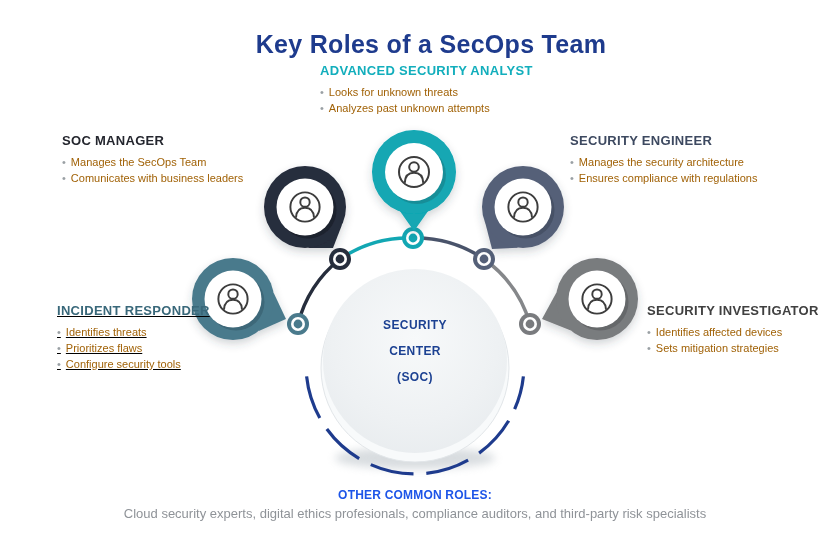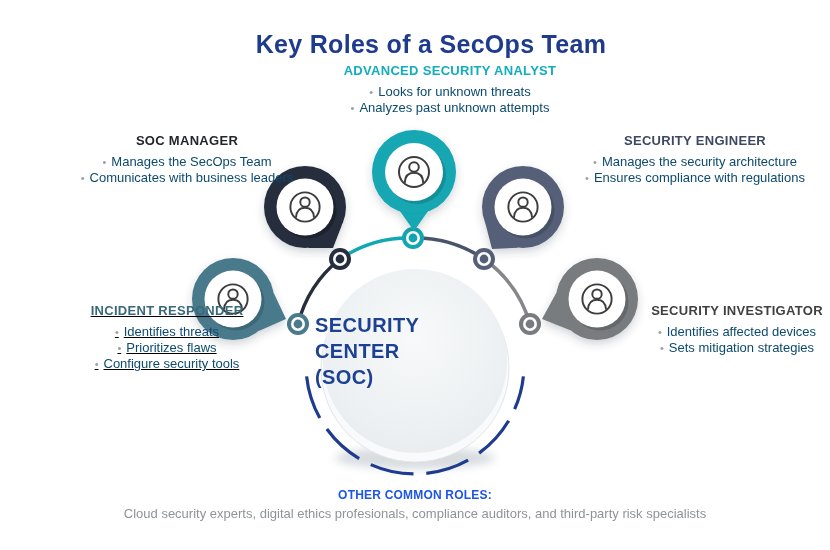--- a/index.html
+++ b/index.html
@@ -5,40 +5,40 @@
   html,body{margin:0;padding:0;background:#ffffff;}
   .stage{
     position:relative;width:830px;height:550px;background:#ffffff;overflow:hidden;
     font-family:"Liberation Sans", sans-serif;
   }
   .page-title{
     position:absolute;left:0;top:14px;width:830px;text-align:center;
     font-size:25px;font-weight:800;letter-spacing:.3px;color:#1e3b8d;margin:16px;
   }
   svg.diagram{position:absolute;left:0;top:0;}
-  .role{position:absolute;text-align:center;}
+  .role{position:absolute;}
   .role .rh{font-size:13px;font-weight:bold;letter-spacing:.3px;}
   .role ul{list-style:none;margin:6px 0 0 0;padding:0;}
   .role li{
-    font-size:13px;color:#0c4a6e;line-height:16px;
+    font-size:11px;color:#a16207;line-height:16px;
   }
   .role li::before{content:"•";margin-right:5px;color:#9aa0a4;font-size:11px;}
   .c-analyst{color:#12aebc;}
   .c-soc{color:#24262e;}
   .c-engineer{color:#3d4960;}
   .c-responder{color:#39687a;}
   .c-investigator{color:#404040;}
   .r-analyst{left:320px;top:63px;width:260px;}
   .r-soc{left:62px;top:133px;width:250px;}
   .r-engineer{left:570px;top:133px;width:250px;}
   .r-responder{left:57px;top:303px;width:220px;text-decoration:underline;}
   .r-investigator{left:647px;top:303px;width:180px;}
   .center-text{
-    position:absolute;left:315px;top:312px;width:200px;text-align:left;
-    font-size:20px;line-height:26px;font-weight:800;letter-spacing:.4px;color:#1c4192;
+    position:absolute;left:315px;top:312px;width:200px;text-align:center;
+    font-size:12px;line-height:26px;font-weight:800;letter-spacing:.4px;color:#1c4192;
   }
   .center-text span{display:block;}
   .footer-heading{
     position:absolute;left:0;top:488px;width:830px;text-align:center;
     font-size:12px;font-weight:bold;letter-spacing:.2px;color:#1d55e8;
   }
   .footer-text{
     position:absolute;left:0;top:506px;width:830px;text-align:center;
     font-size:13px;color:#8f9398;
   }

